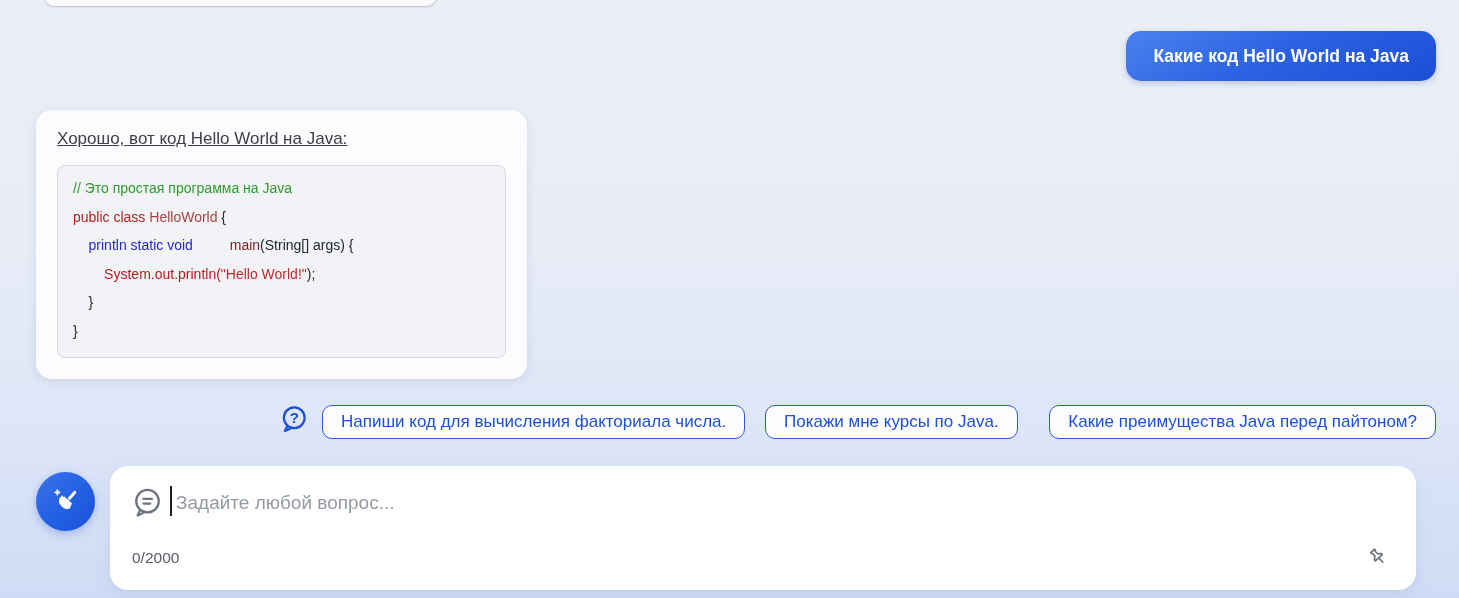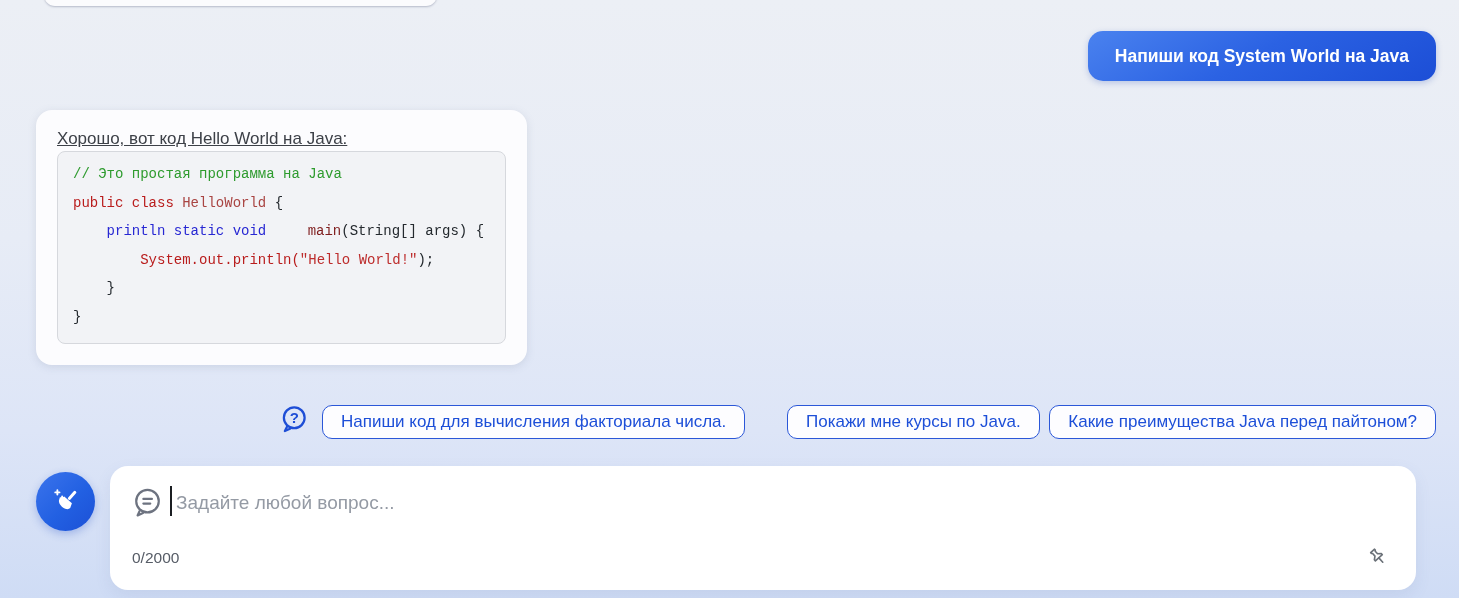--- a/index.html
+++ b/index.html
@@ -26,36 +26,36 @@
   }
 
   
   .assistant-bubble{
     position:absolute;left:36px;top:110px;width:449px;
     background:#fcfcfe;border-radius:16px;padding:17px 21px 21px 21px;
     box-shadow:0 2px 8px rgba(110,120,150,.18);
   }
   .assistant-text{font-size:17px;color:#3d4148;line-height:24px;text-decoration:underline;}
   .code-block{
-    background:#f2f3f6;border:1px solid #d6d8dd;border-radius:8px;
+    margin-top:14px;background:#f2f3f6;border:1px solid #d6d8dd;border-radius:8px;
     padding:8px 15px 12px 15px;
-    font-family:Liberation Mono, monospace;font-size:14px;line-height:28.5px;
+    font-family:Liberation Sans, sans-serif;font-size:14px;line-height:28.5px;
     color:#24292e;overflow:hidden;
   }
   .code-line{white-space:pre;}
 
   
   .question-icon{position:absolute;left:279px;top:404px;width:30px;height:30px;}
   .chip{
     position:absolute;top:405px;height:34px;box-sizing:border-box;
     display:inline-flex;align-items:center;padding:16px 18px;
     background:rgba(255,255,255,.92);border:1.7px solid #2b57d8;border-radius:10px;
     color:#1d4fd8;font-size:17px;font-weight:500;cursor:pointer;white-space:nowrap;
   }
-  .chip-1{left:322px;} .chip-2{left:765px;margin-left:22px;} .chip-3{right:23px;}
+  .chip-1{left:322px;} .chip-2{left:765px;} .chip-3{right:23px;}
 
   
   .clear-button{
     position:absolute;left:36px;top:472px;width:59px;height:59px;border-radius:50%;
     background:linear-gradient(135deg,#3b74ec 0%,#2260e2 55%,#1c50d6 100%);
     display:flex;align-items:center;justify-content:center;cursor:pointer;
     box-shadow:0 3px 8px rgba(37,80,200,.30);border:none;
   }
 
   
@@ -75,21 +75,21 @@
   .pin-button{position:absolute;right:24px;top:79px;width:26px;height:26px;background:none;border:none;padding:0;cursor:pointer;}
 </style>
 </head>
 <body>
 
 <div class="stage">
 
   <div class="prev-fragment"></div>
 
   <div class="user-bubble">
-    <span>Напиши код System World на Java</span>
+    <span>Какие код Hello World на Java</span>
   </div>
 
   <div class="assistant-bubble">
     <div class="assistant-text">Хорошо, вот код Hello World на Java:</div>
     <div class="code-block">
       <div>
           <div class="code-line"><span style="color: rgb(46, 155, 46);">// Это простая программа на Java</span></div>
           <div class="code-line"><span style="color: #b91c1c;">public class </span><span style="color: rgb(169, 68, 66);">HelloWorld</span><span style="color: rgb(36, 41, 46);"> {</span></div>
           <div class="code-line"><span style="color: rgb(36, 41, 46);">    </span><span style="color: rgb(39, 39, 211);">println static void </span><span style="color: #7f1d1d; padding-left: 33px;">main</span><span style="color: rgb(36, 41, 46);">(String[] args) {</span></div>
           <div class="code-line"><span style="color: #b91c1c;">        System.out.println(</span><span style="color: rgb(189, 44, 44);">"Hello World!"</span><span style="color: rgb(36, 41, 46);">);</span></div>

